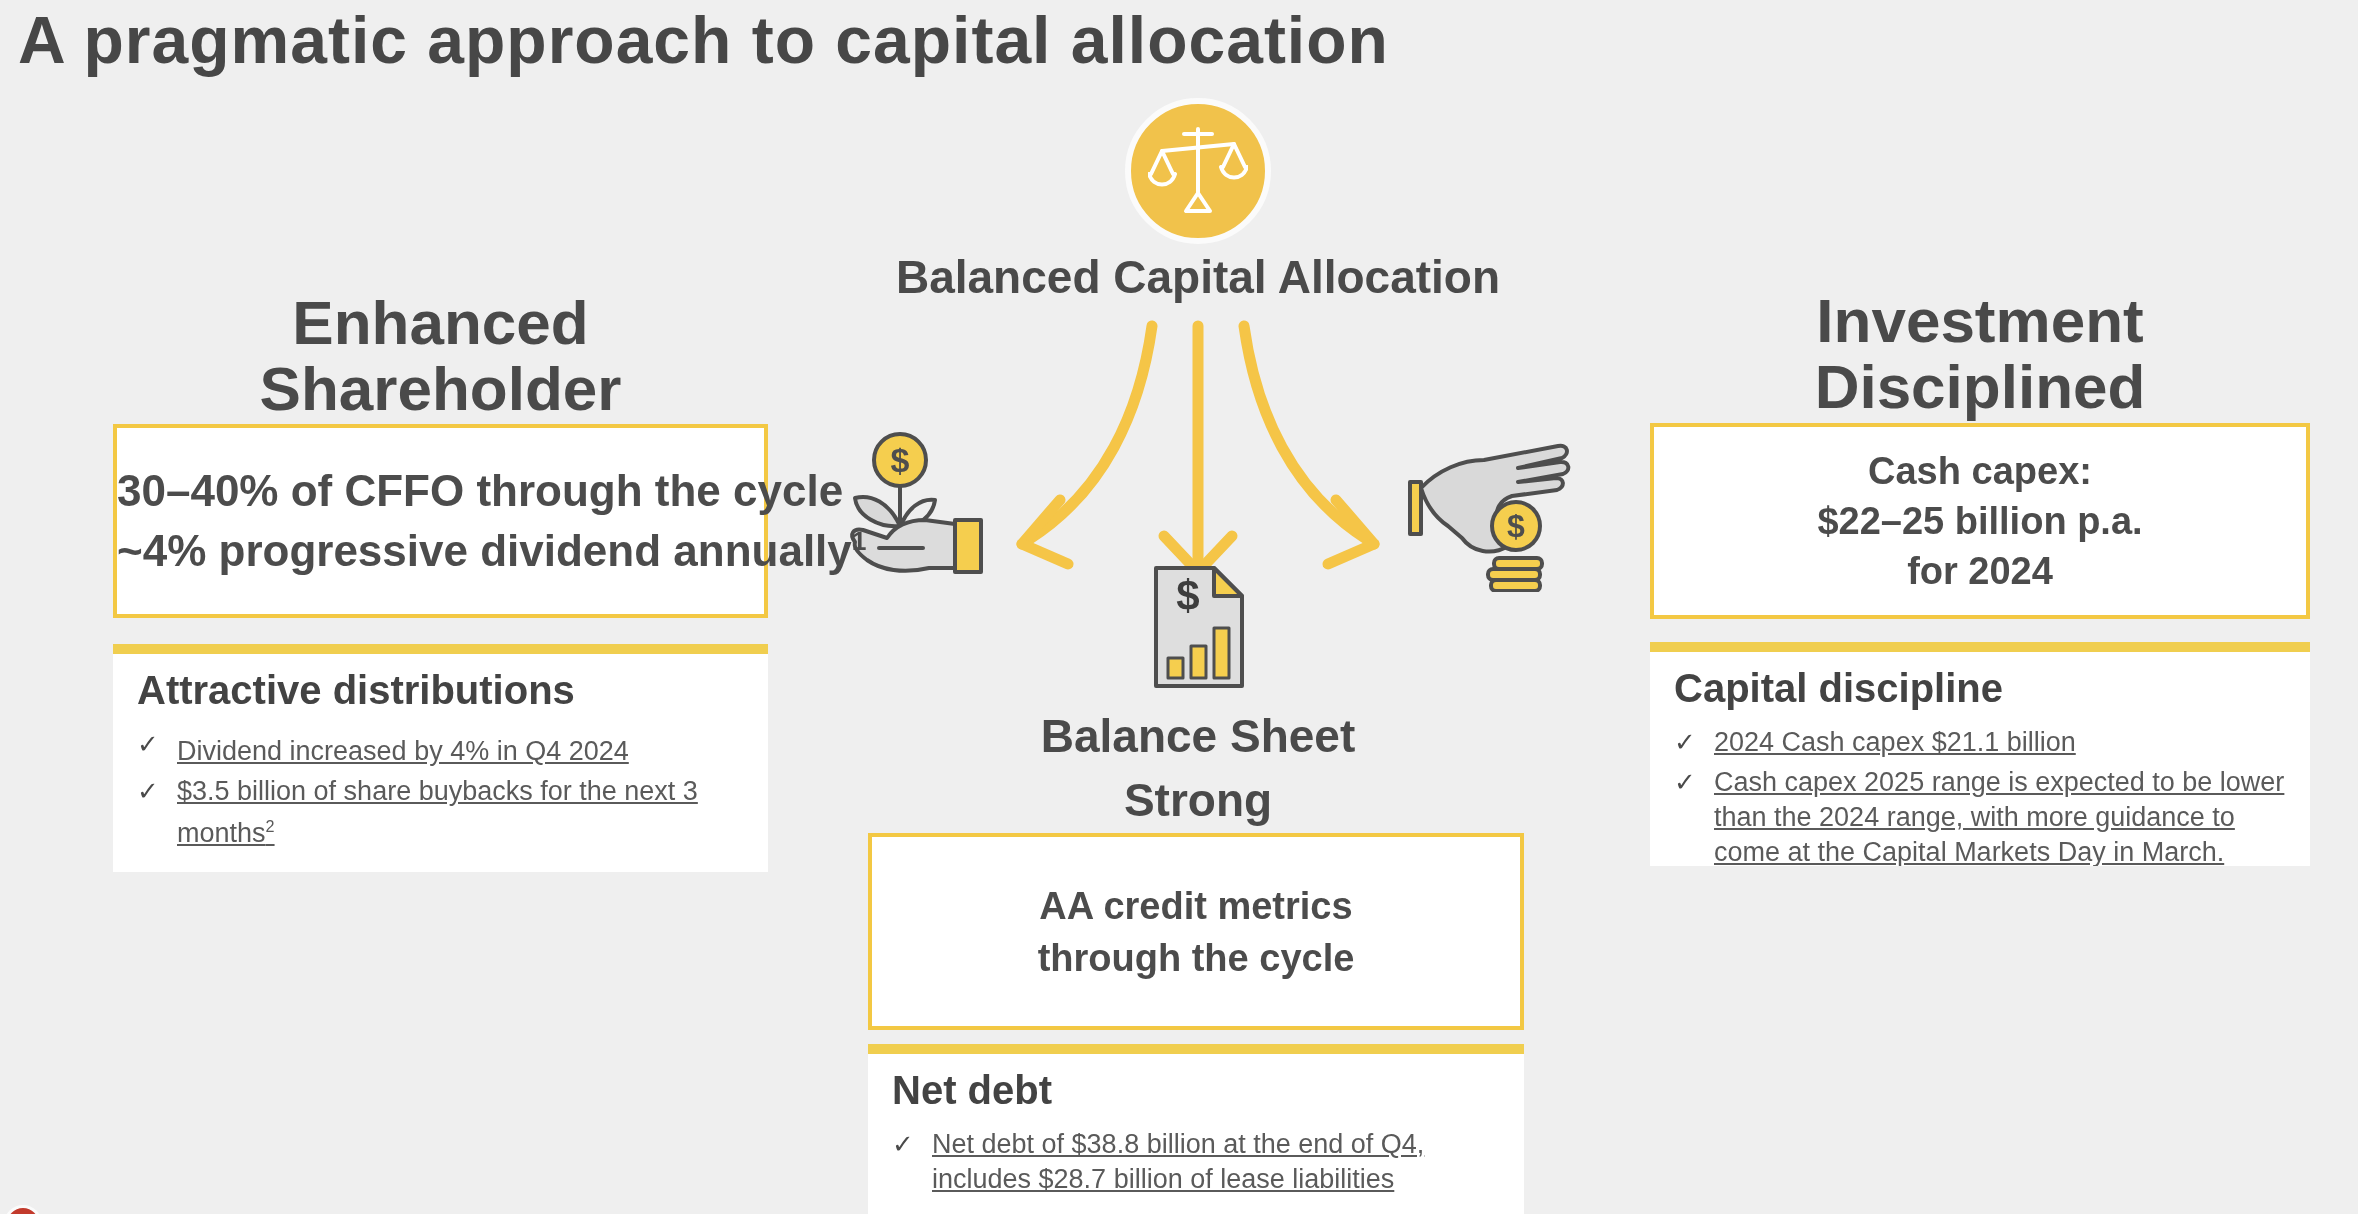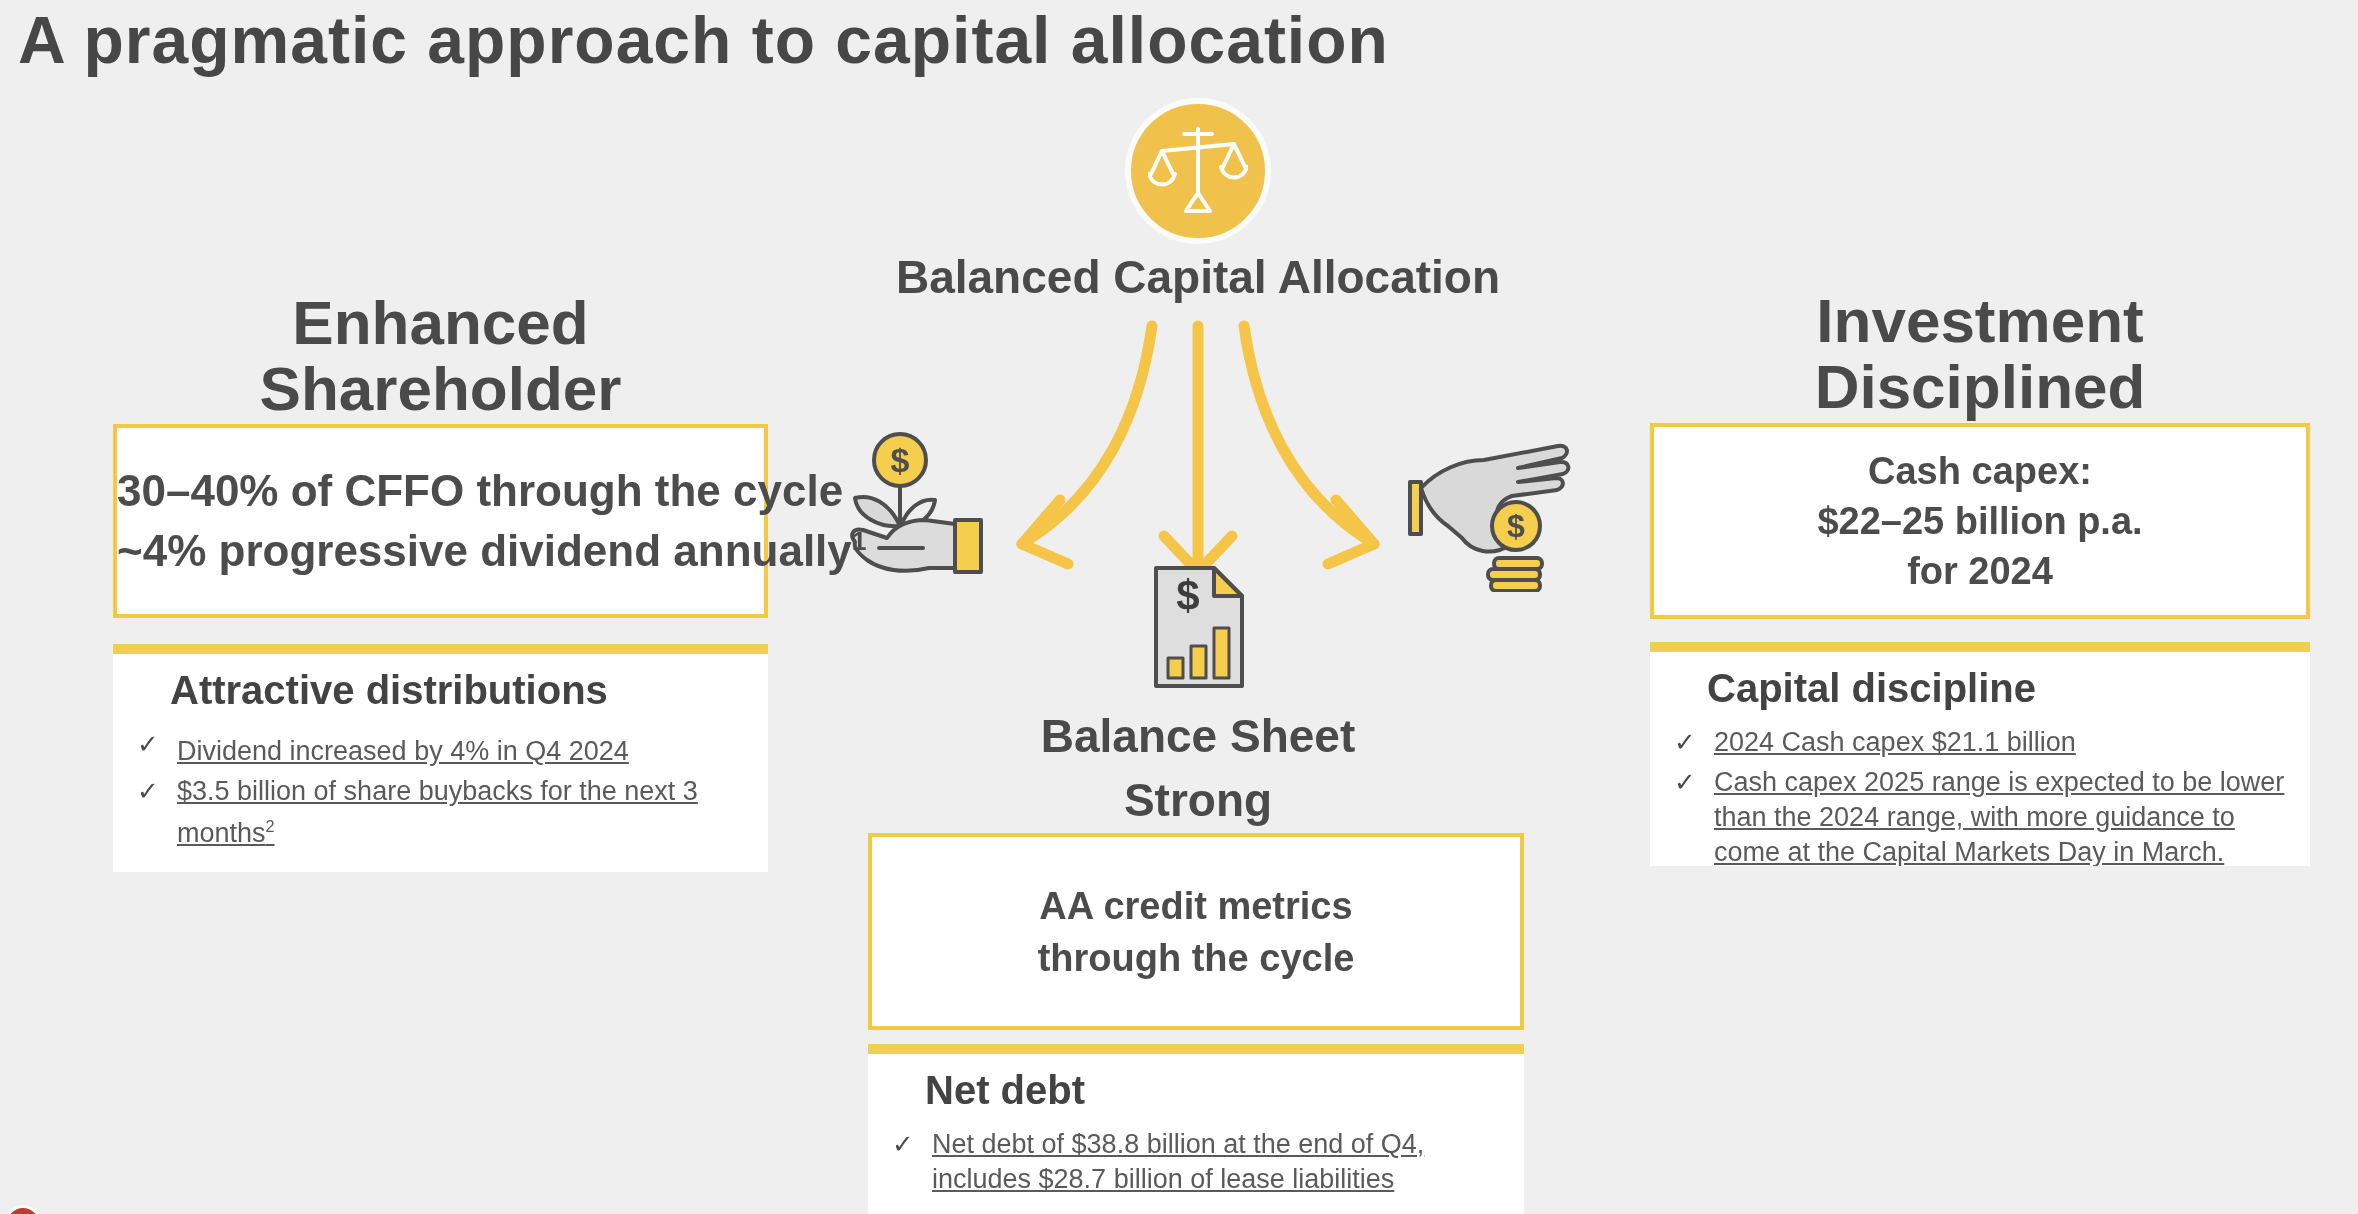--- a/index.html
+++ b/index.html
@@ -18,21 +18,21 @@
     background:#FFFFFF;border:4px solid #F3C843;box-sizing:border-box;
     display:flex;flex-direction:column;justify-content:center;
     font-weight:700;color:#4C4C4C;
   }
   .ybox .bl{white-space:nowrap;}
   .ybox-left{left:113px;top:424px;width:655px;height:194px;font-size:44px;line-height:50px;text-align:center;}
   .ybox-center{left:868px;top:833px;width:656px;height:197px;font-size:38px;line-height:52px;text-align:center;}
   .ybox-right{left:1650px;top:423px;width:660px;height:196px;font-size:38px;line-height:50px;text-align:center;}
   .bar{height:10px;background:#F0CE4F;}
   .panel{background:#FFFFFF;box-sizing:border-box;padding:14px 24px;overflow:hidden;}
-  .panel-title{font-size:40px;font-weight:700;color:#434343;margin-left:33px;}
+  .panel-title{font-size:40px;font-weight:700;color:#434343;}
   .bullets{margin-top:14px;display:flex;flex-direction:column;gap:5px;}
   .bullet{display:flex;font-size:27px;line-height:35px;color:#5A5A5A;font-weight:400;}
   .check{flex:0 0 40px;color:#4A4A4A;font-size:26px;}
   .btext{flex:1 1 auto;text-decoration:underline;}
   sup{font-size:60%;}
   .circle-badge{
     left:1125px;top:98px;width:146px;height:146px;border-radius:50%;
     background:#F1C24B;border:6px solid #FBFBFB;box-sizing:border-box;
     display:flex;align-items:center;justify-content:center;
   }

